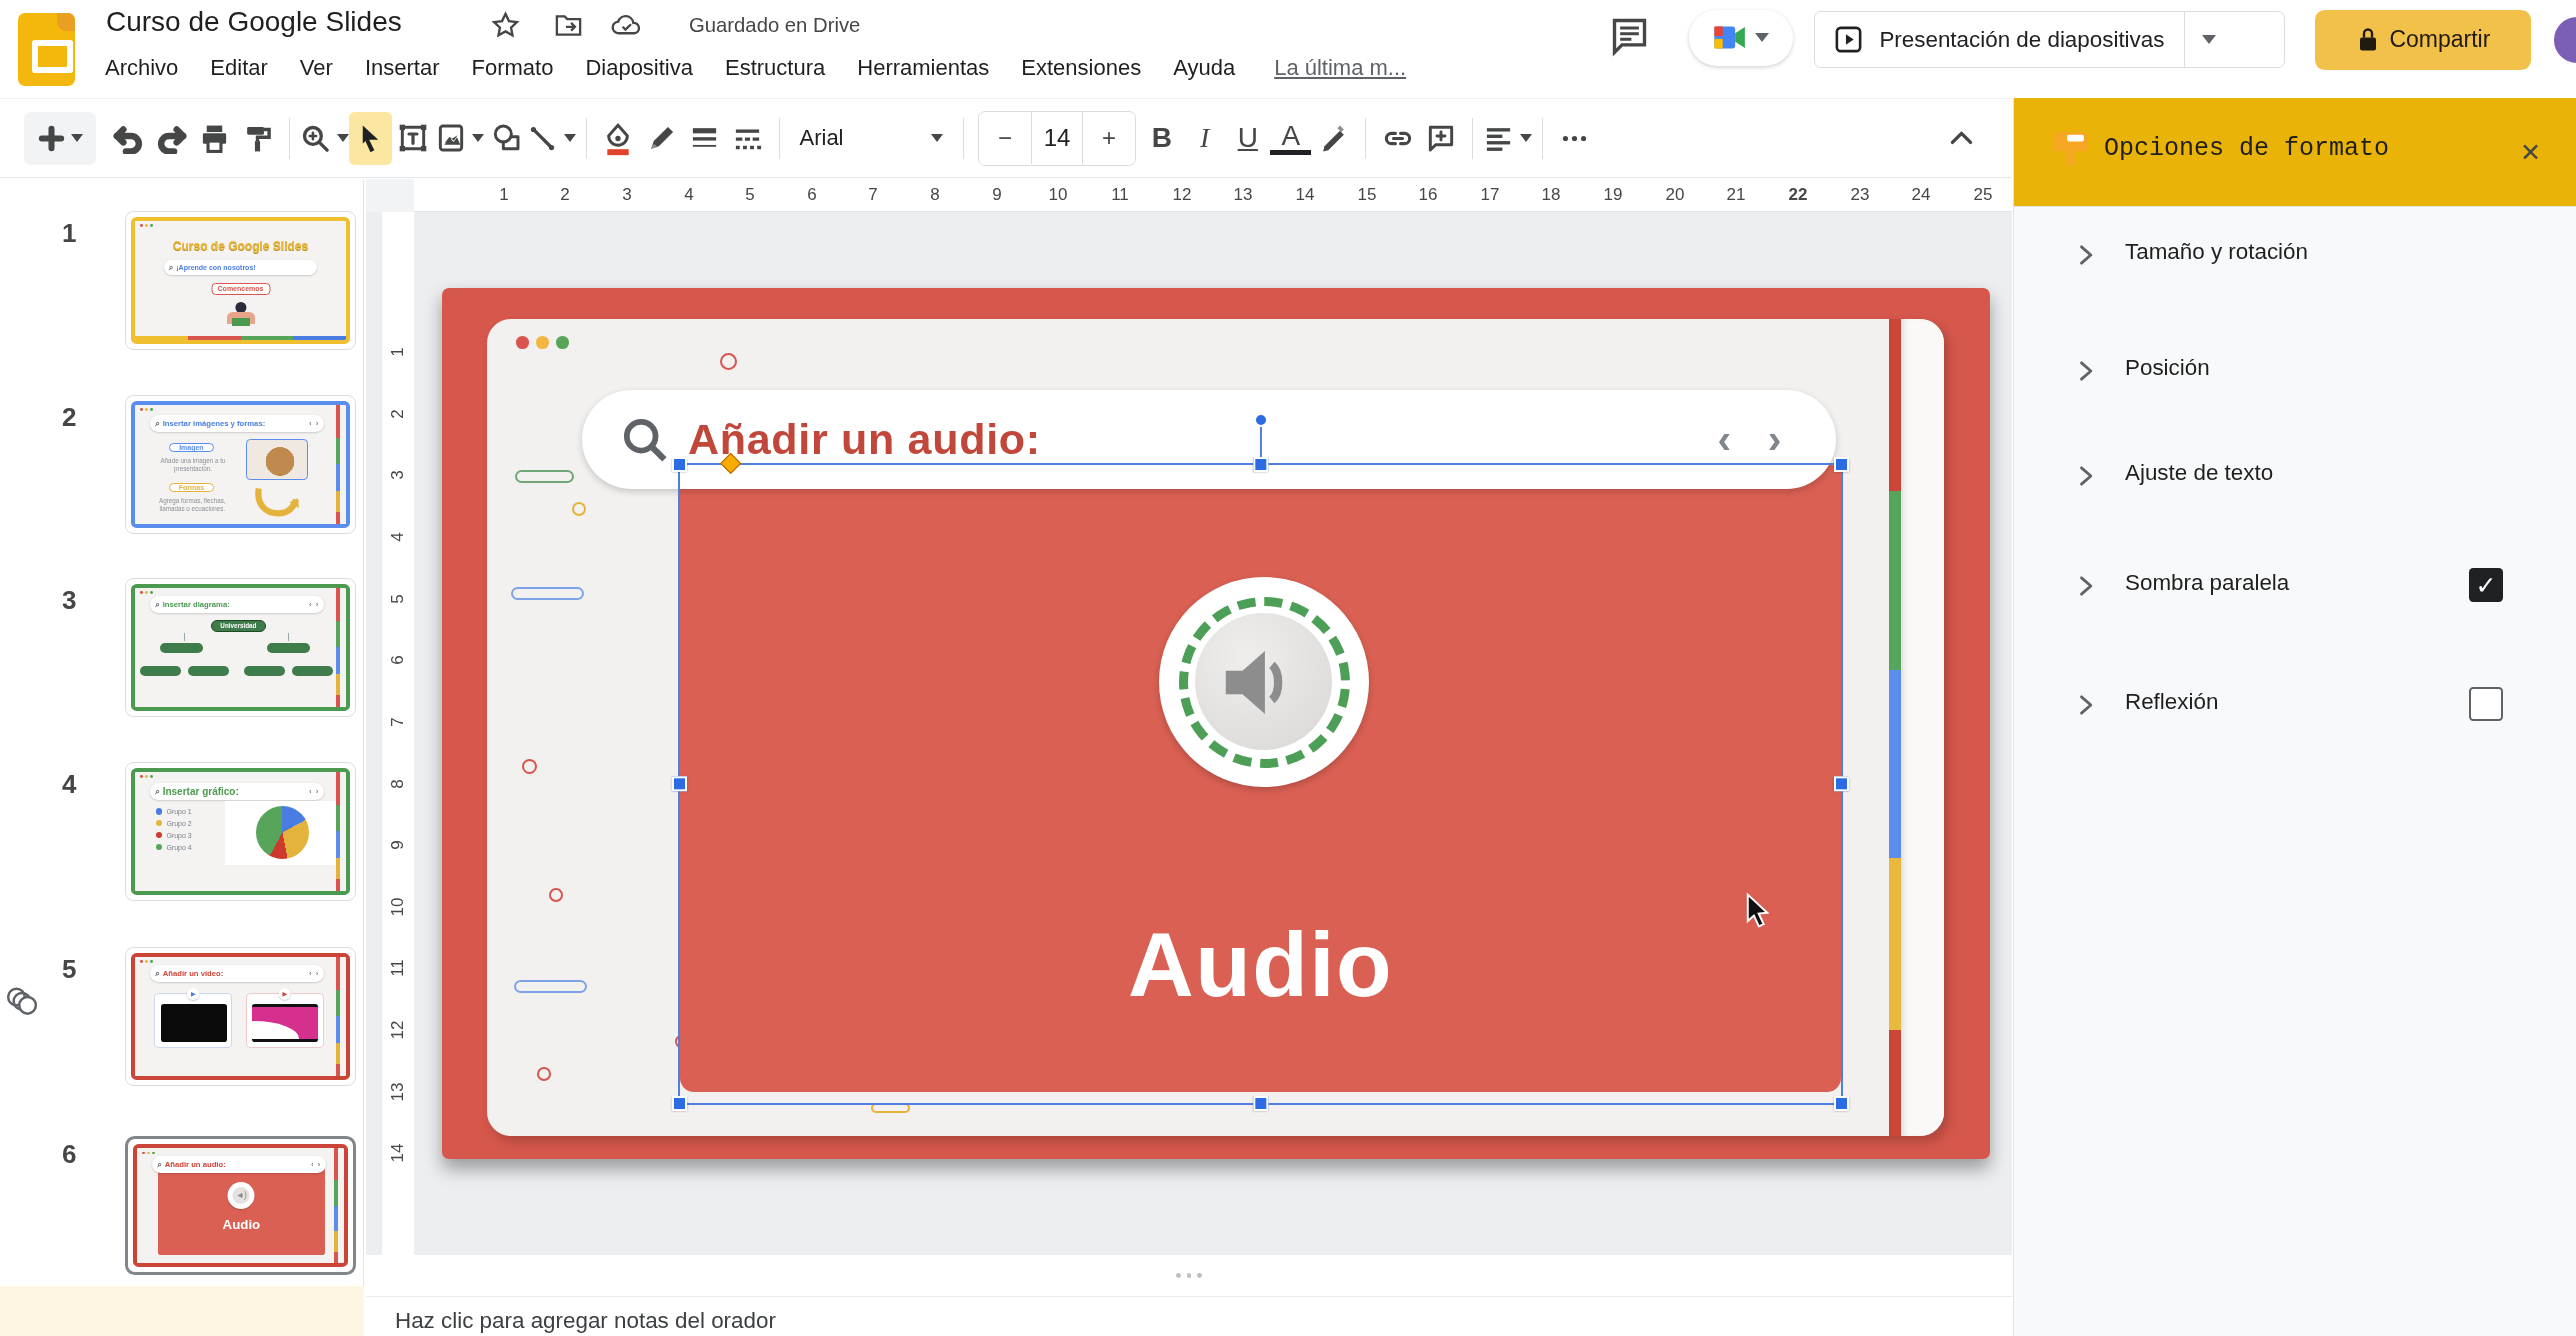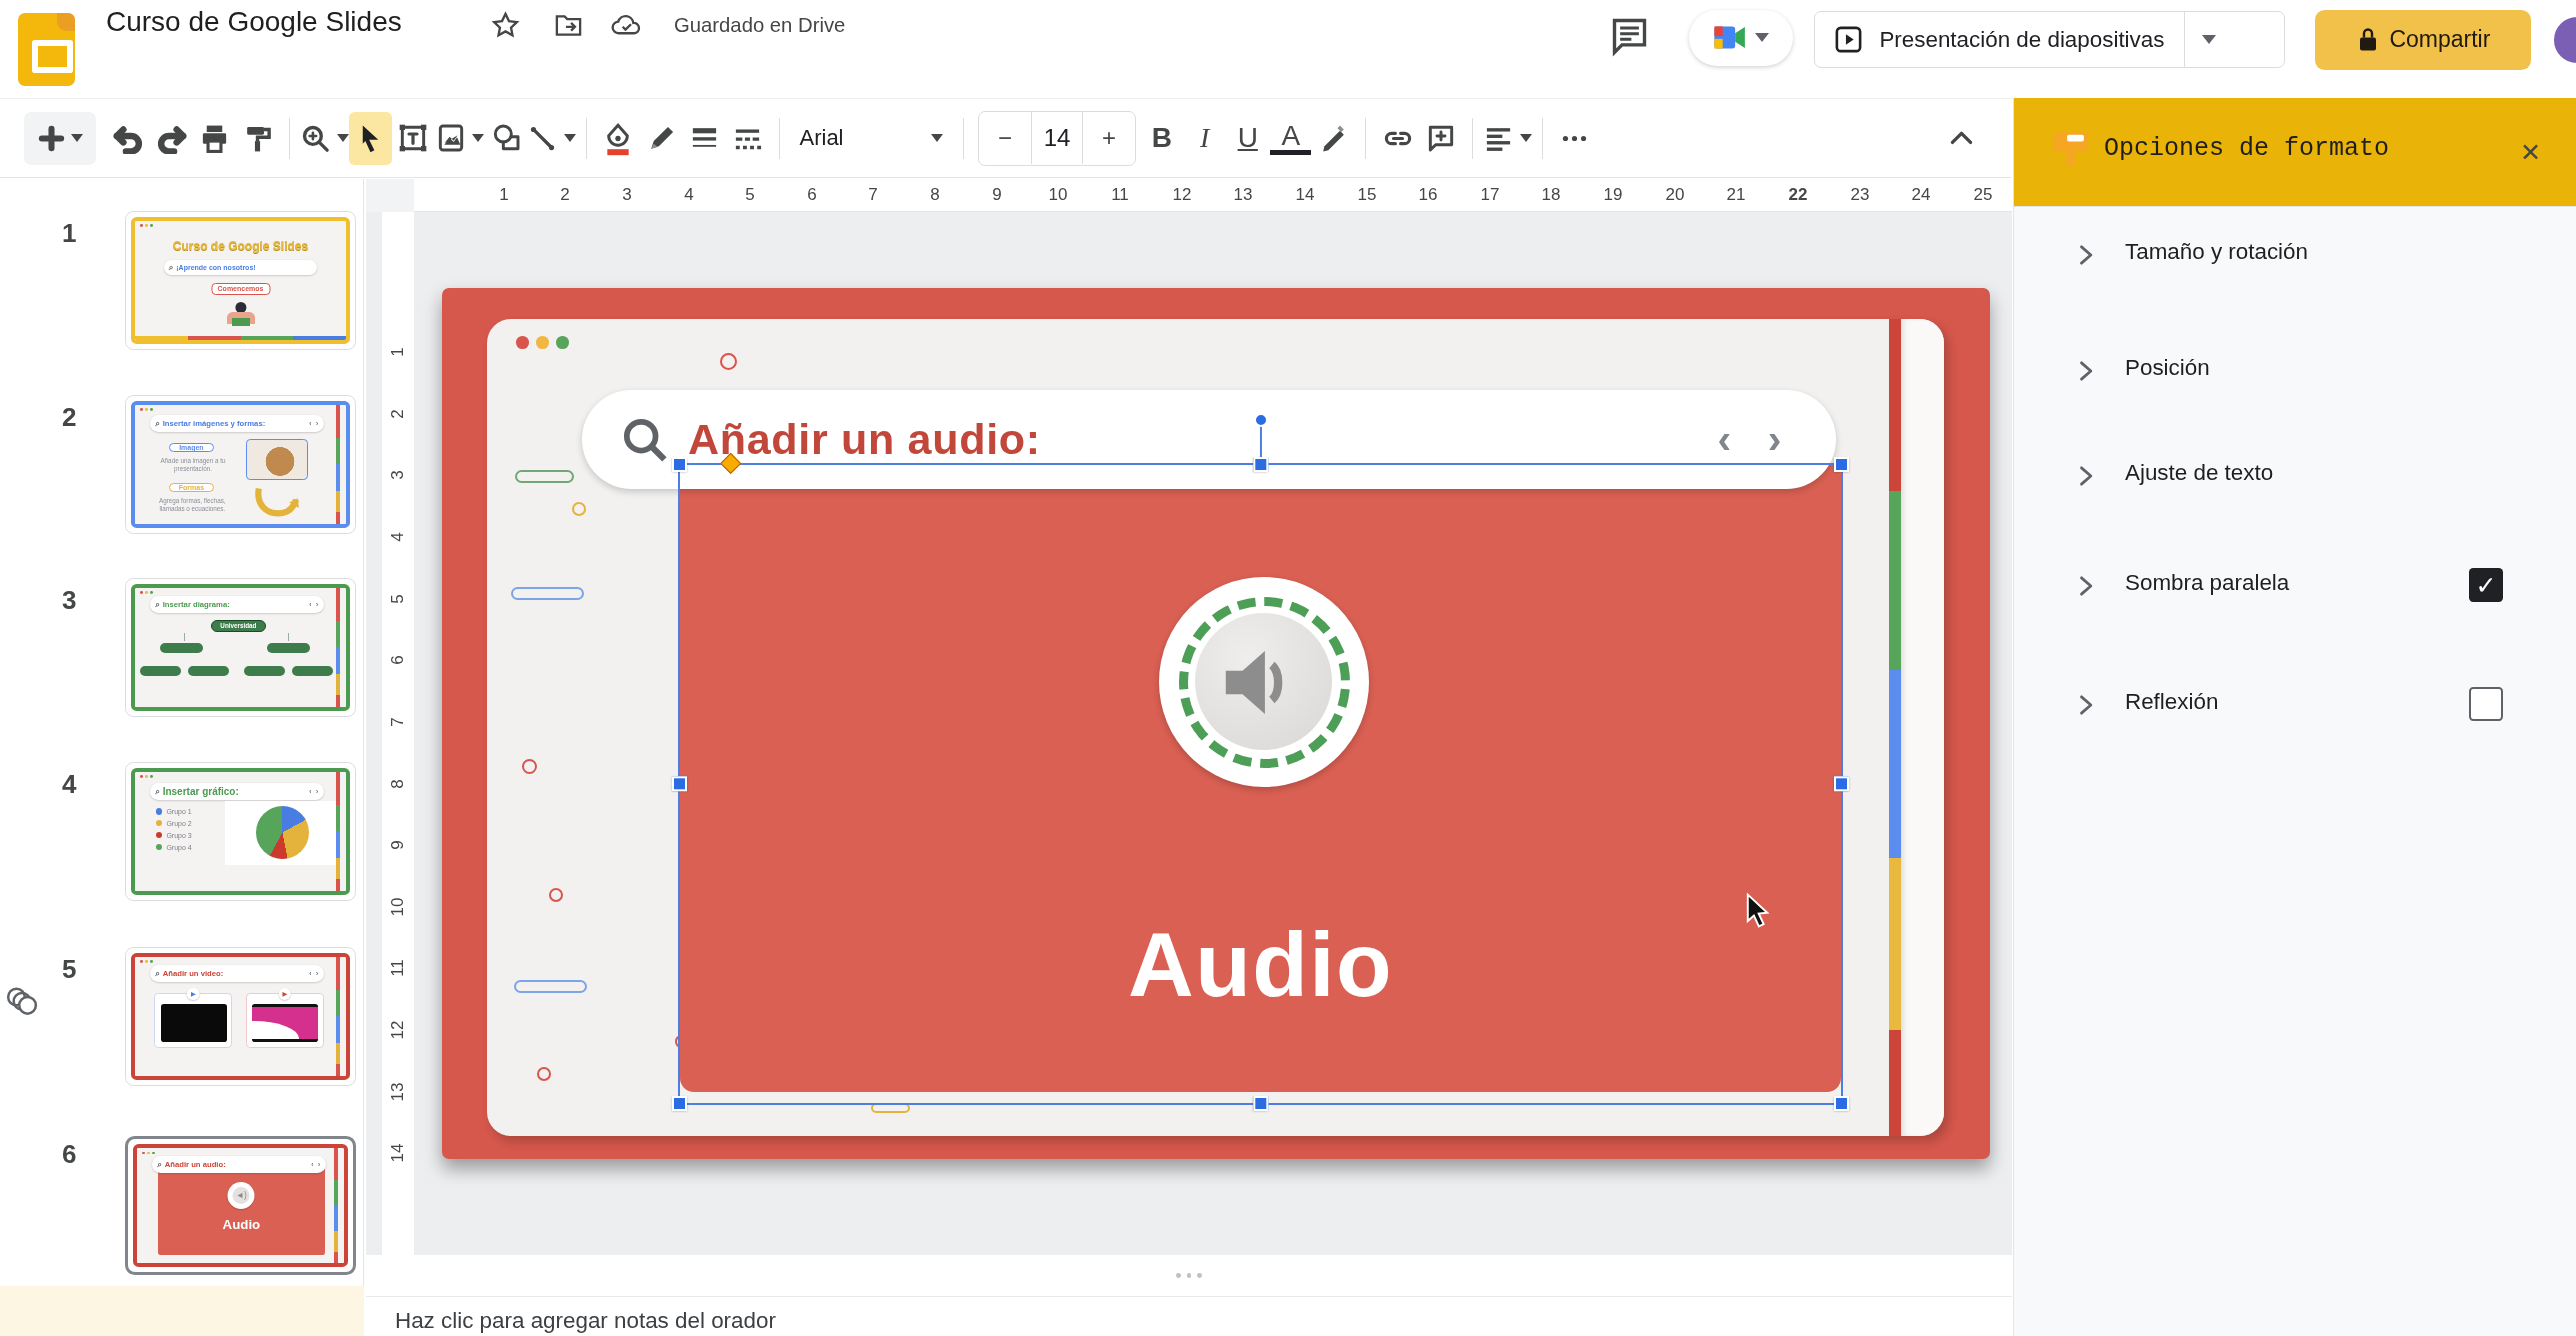--- a/index.html
+++ b/index.html
@@ -5,21 +5,21 @@
   * { margin:0; padding:0; box-sizing:border-box; }
   html,body { width:2576px; height:1336px; overflow:hidden; background:#fff;
     font-family:"Liberation Sans", sans-serif; color:#202124; }
   
   #header { position:absolute; left:0; top:0; width:2576px; height:98px; background:#fff; }
   #logo { position:absolute; left:18px; top:12.6px; width:57px; height:73px; background:#F4B70C; border-radius:7px; }
   #logo:before { content:""; position:absolute; left:14px; top:27px; width:29px; height:21px; border:6.3px solid #fff; border-radius:2.8px; }
   #logo .fold { position:absolute; right:0; top:0; width:18px; height:18px; background:#EA9F23; border-radius:0 7px 0 9.8px; }
   #doc-title { position:absolute; left:106px; top:5.6px; font-size:28px; color:#1F1F1F; }
   .mini-ic { position:absolute; top:9.8px; width:31px; height:31px; color:#444746; }
-  #saved-label { position:absolute; left:674px; top:14px; font-size:20.3px; color:#444746; }
+  #saved-label { position:absolute; left:689px; top:14px; font-size:20.3px; color:#444746; }
   #menubar { position:absolute; left:105px; top:55px; display:flex; gap:32px; font-size:22px; color:#1F1F1F; }
   #menubar span { cursor:default; }
   #last-edit { color:#5F6368; text-decoration:underline; margin-left:7px; }
   #comment-btn { position:absolute; left:1607px; top:12.6px; width:45px; height:45px; }
   #meet-btn { position:absolute; left:1689px; top:9.8px; width:104px; height:56px; background:#fff; border-radius:28px; box-shadow:0 1.4px 4.2px rgba(0,0,0,.18); display:flex; align-items:center; justify-content:center; gap:5.6px; }
   #present-btn { position:absolute; left:1814px; top:11.2px; width:471px; height:57px; background:#fff; border:1.4px solid #DADCE0; border-radius:7px; display:flex; align-items:center; }
   #present-btn .pp { margin-left:18px; }
   #present-btn .lbl { font-size:22.4px; margin-left:15.4px; }
   #present-btn .divline { width:1.4px; height:55px; background:#DADCE0; margin-left:19.6px; }
   #share-btn { position:absolute; left:2315px; top:9.8px; width:216px; height:60px; background:#F2C14A; border-radius:9.8px; display:flex; align-items:center; justify-content:center; gap:9.8px; font-size:23px; color:#201A10; }
@@ -122,20 +122,34 @@
     </svg>
   <svg class="mini-ic" style="left:553px" viewBox="0 0 24 24">
       <path d="M3 5h6l2 2h10v12H3z" fill="none" stroke="#444746" stroke-width="1.8"></path>
       <path d="M10 13h7m-3-3l3 3-3 3" stroke="#444746" stroke-width="1.8" fill="none"></path>
     </svg>
   <svg class="mini-ic" style="left:611px" viewBox="0 0 24 24">
       <path d="M6 18a4.5 4.5 0 0 1-.4-9A6 6 0 0 1 17.3 10 4 4 0 0 1 18 18z" fill="none" stroke="#444746" stroke-width="1.8"></path>
       <path d="M9 13l2.2 2.2L15.5 11" stroke="#444746" stroke-width="1.8" fill="none"></path>
     </svg>
   <div id="saved-label">Guardado en Drive</div>
+  <div id="menubar">
+
+  <span>Archivo</span>
+      <span>Editar</span>
+      <span>Ver</span>
+      <span>Insertar</span>
+      <span>Formato</span>
+      <span>Diapositiva</span>
+      <span>Estructura</span>
+      <span>Herramientas</span>
+      <span>Extensiones</span>
+      <span>Ayuda</span>
+      <span id="last-edit">La última m...</span>
+    </div>
   <svg id="comment-btn" viewBox="0 0 24 24">
       <path d="M4 4h16v13H8l-4 4z" fill="none" stroke="#444746" stroke-width="1.8"></path>
       <path d="M7 8h10M7 11h10M7 14h6" stroke="#444746" stroke-width="1.6"></path>
     </svg>
   <div id="meet-btn">
     <svg width="36" height="31" viewBox="0 0 52 44">
       <rect x="2" y="6" width="30" height="32" rx="4" fill="#4285F4"></rect>
       <rect x="2" y="6" width="12" height="14" fill="#EA4335"></rect>
       <rect x="2" y="24" width="12" height="14" fill="#FBBC04"></rect>
       <path d="M32 16l14-9v30l-14-9z" fill="#34A853"></path>

